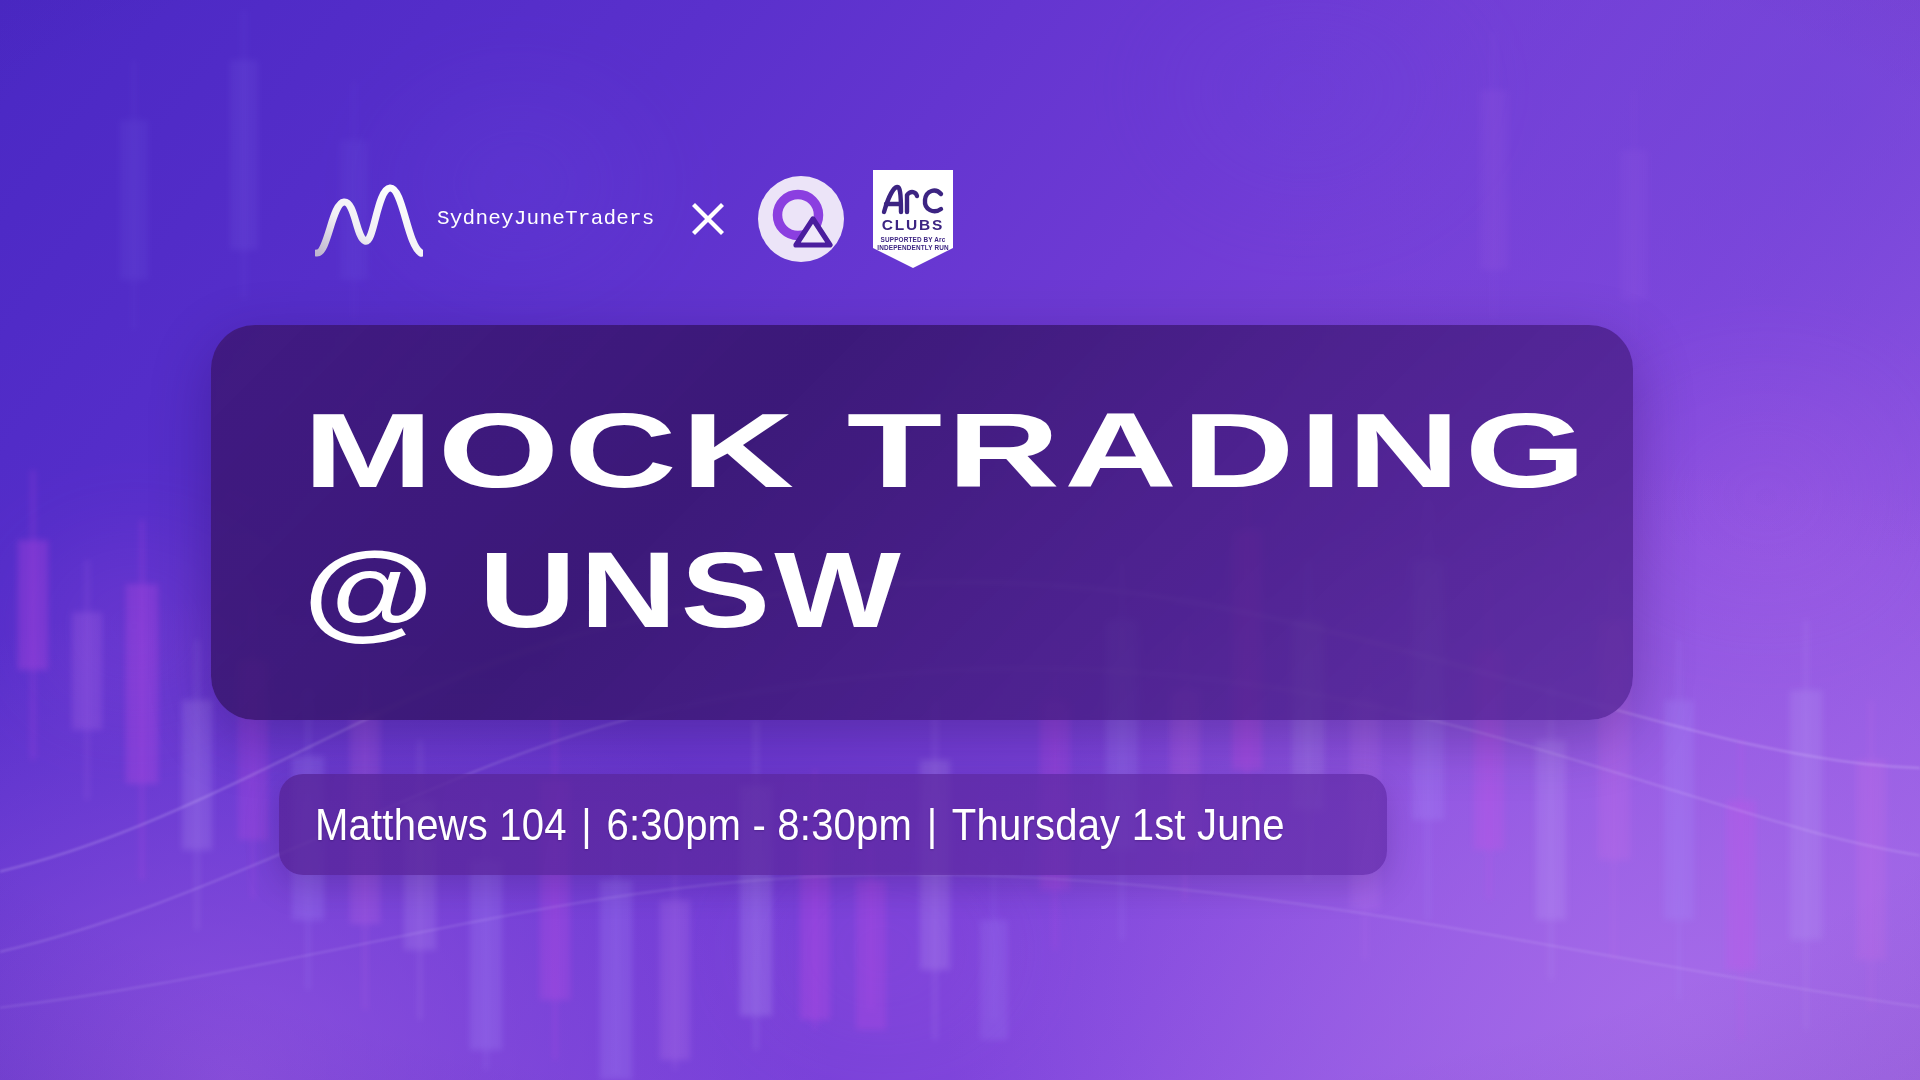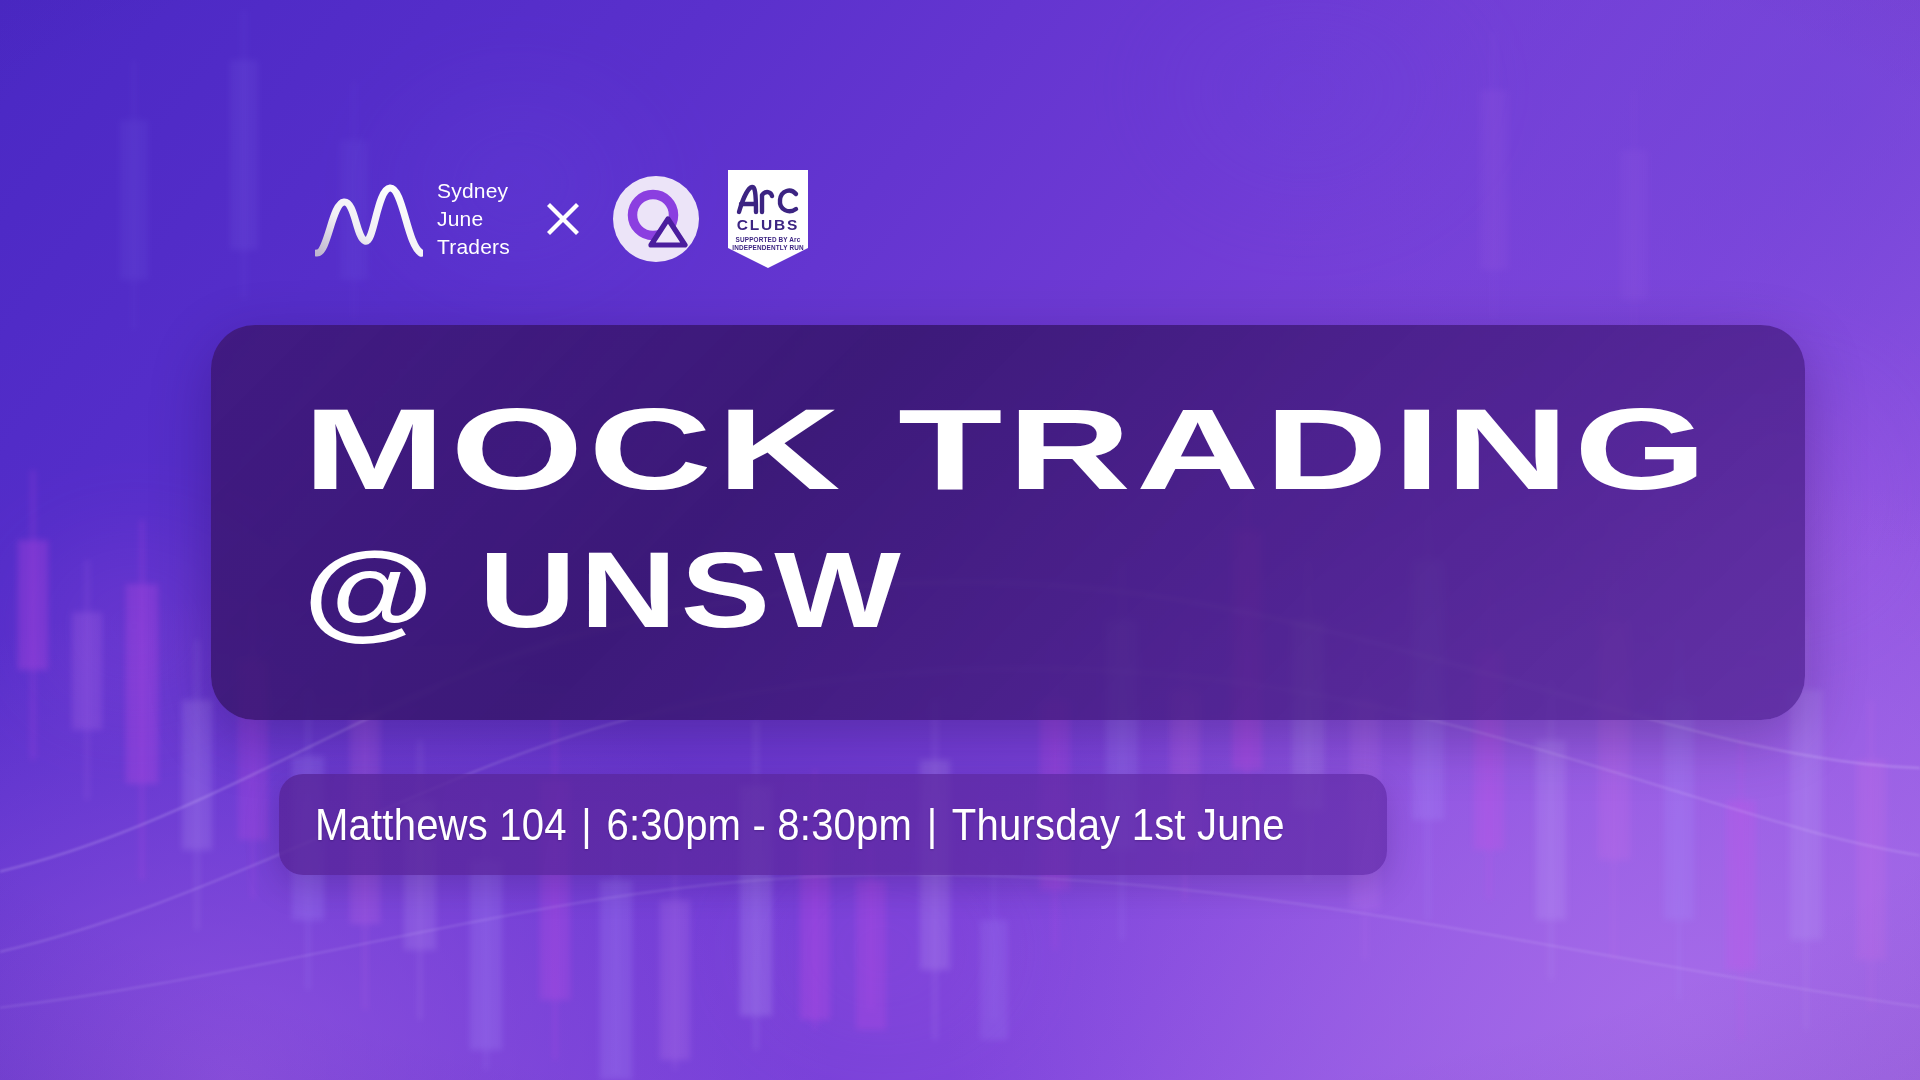--- a/index.html
+++ b/index.html
@@ -37,29 +37,29 @@
   .bg-candles{position:absolute;inset:0;filter:blur(3.4px);opacity:.60;}
   .bg-lines{position:absolute;inset:0;opacity:.40;filter:blur(1.1px);}
   .bg-vignette{
     background:radial-gradient(120% 110% at 50% 45%, rgba(0,0,0,0) 52%, rgba(40,12,90,.26) 100%);
   }
 
   
   .logo-row{position:absolute;left:315px;top:168px;display:flex;align-items:center;gap:0;}
   .sqt-logo{display:flex;align-items:center;gap:14px;}
   .sqt-mark{width:108px;height:80px;display:block;}
-  .sqt-words{display:flex;flex-direction:column;color:#fff;font-size:21px;line-height:1.33;
-             font-family:Liberation Sans, sans-serif;font-weight:400;letter-spacing:.2px;}
+  .sqt-words{display:flex;flex-direction:row;color:#fff;font-size:21px;line-height:1.33;
+             font-family:Liberation Mono, monospace;font-weight:400;letter-spacing:.2px;}
   .x-sep{width:34px;height:34px;margin:0 32px 0 36px;flex:0 0 auto;}
   .qd-logo{width:88px;height:88px;flex:0 0 auto;}
   .arc-logo{width:84px;height:102px;margin-left:26px;flex:0 0 auto;}
 
   
   .title-card{
-    position:absolute;left:211px;top:325px;width:1594px;height:395px;
+    position:absolute;left:211px;top:325px;width:1422px;height:395px;
     border-radius:44px;
     background:linear-gradient(135deg, rgba(60,22,112,.80) 0%, rgba(52,20,104,.84) 35%,
                rgba(66,26,124,.80) 62%, rgba(80,34,146,.74) 100%);
     box-shadow:0 18px 60px rgba(30,8,70,.30);
     backdrop-filter:blur(2px);
     overflow:hidden;
   }
   .title-inner{position:absolute;left:92px;top:6px;right:40px;bottom:0;
                display:flex;flex-direction:column;justify-content:center;}
   .title-svg1{display:block;height:118px;width:auto;}

